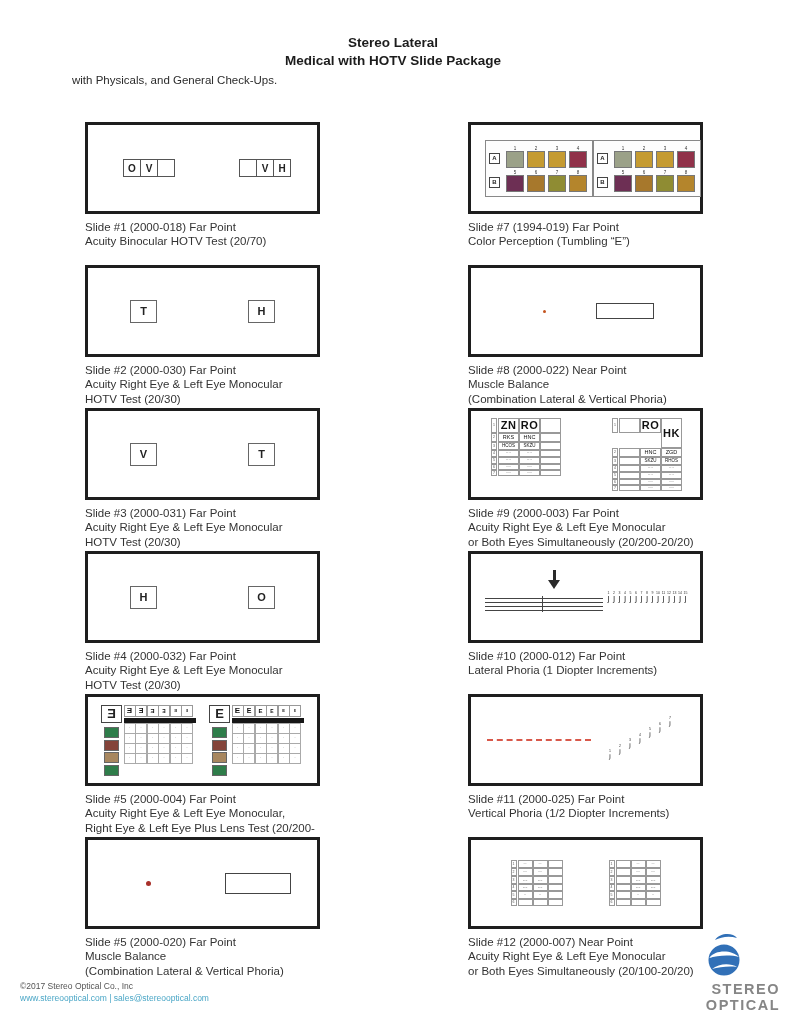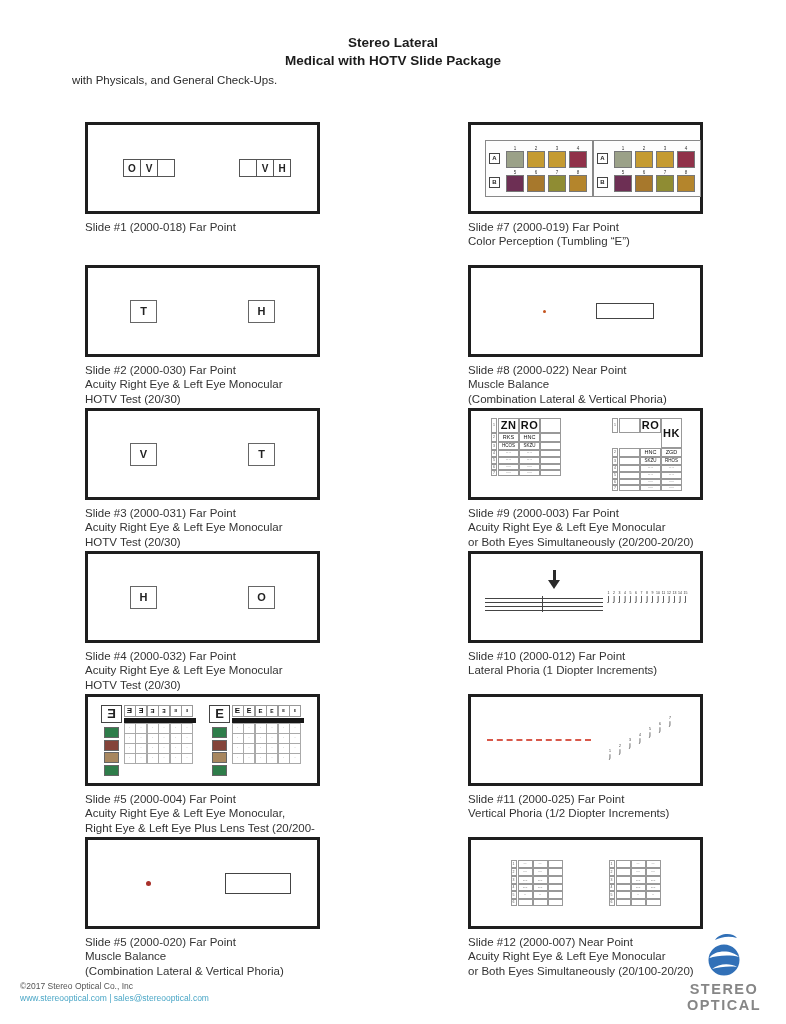--- a/index.html
+++ b/index.html
@@ -86,21 +86,21 @@
   .egbody .ecell{width:12px;height:10.5px;border:0.5px solid #aaa;margin:-0.5px 0 0 -0.5px;background:#fff;
         display:flex;align-items:center;justify-content:center;font-size:3px;color:#333;box-sizing:border-box;}
 
   .ntables{display:flex;width:100%;justify-content:center;gap:46px;}
 
   
   .foot-left{position:absolute;left:20px;top:980px;font-size:8.5px;line-height:1.45;}
   .copyright{color:#555;}
   .links{color:#4aa6c6;}
   .logo{position:absolute;right:6px;top:933px;width:112px;text-align:center;}
-  .logo-text{font-size:14.5px;font-weight:bold;color:#868686;letter-spacing:1.5px;line-height:1.12;}
+  .logo-text{font-size:14.5px;font-weight:bold;color:#868686;letter-spacing:1.5px;line-height:1.12;text-align:right;}
 </style>
 </head>
 <body>
 
 <div class="page">
 
   <div class="hdr">
     <div class="hdr-line">Stereo Lateral</div>
     <div class="hdr-line">Medical with HOTV Slide Package</div>
     <div class="desc">
@@ -119,20 +119,21 @@
             </div>
             <div class="strip r">
               <div class="scell"></div>
               <div class="scell">V</div>
               <div class="scell">H</div>
             </div>
           </div>
         </div>
       <div class="slide-caption">
           <div>Slide #1 (2000-018) Far Point</div>
+          <div>Acuity Binocular HOTV Test (20/70)</div>
         </div>
     </section>
     <section class="slide">
       <div class="slide-box">
           <div class="two-letters">
             <div class="lbox">T</div>
             <div class="lbox">H</div>
           </div>
         </div>
       <div class="slide-caption">
@@ -378,21 +379,21 @@
                 </div>
                 <div class="psq">
                   <div class="n">8</div>
                   <div class="c" style="background: rgb(180, 133, 44);"></div>
                 </div>
               </div>
             </div>
           </div>
         </div>
       <div class="slide-caption">
-          <div>Slide #7 (2000-019) Far Point</div>
+          <div>Slide #7 (1994-019) Far Point</div>
           <div>Color Perception (Tumbling “E”)</div>
         </div>
     </section>
     <section class="slide">
       <div class="slide-box">
           <div class="dotrect">
             <span class="dot" style="width: 3px; height: 3px; background: rgb(196, 84, 31); margin-left: 72px;"></span>
             <span class="mrect" style="width: 56px; height: 14px; margin-left: auto; margin-right: 46px;"></span>
           </div>
         </div>

